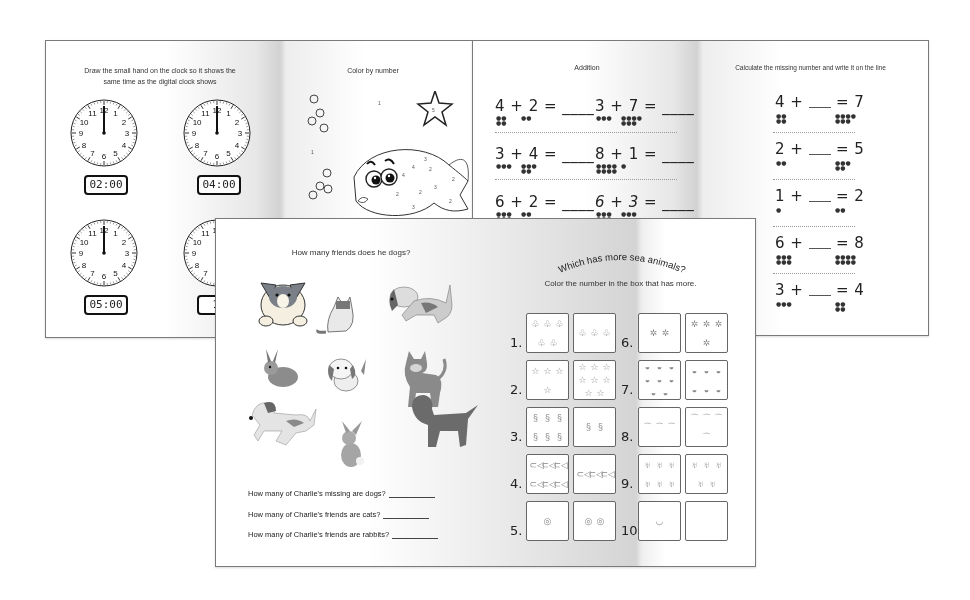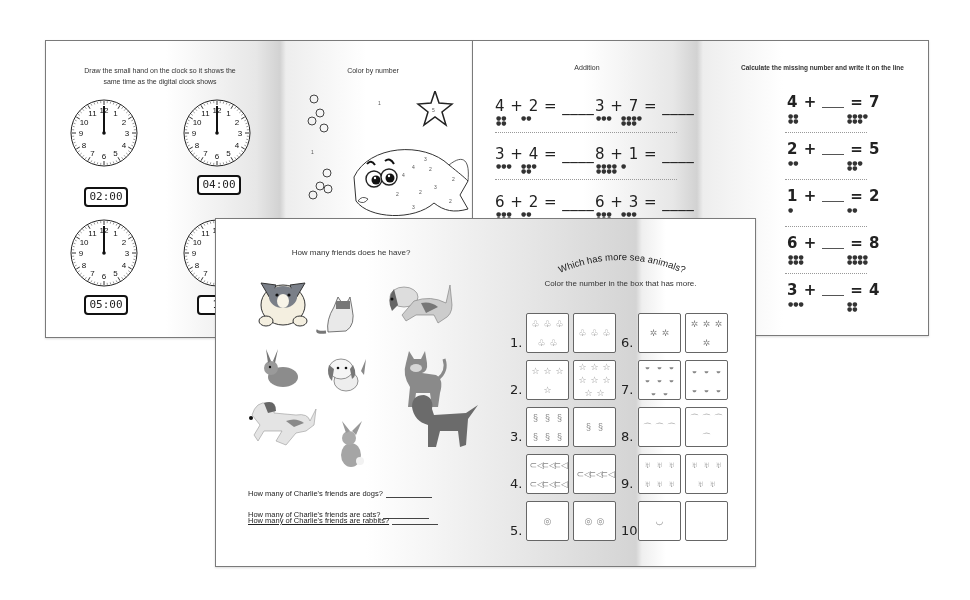--- a/index.html
+++ b/index.html
@@ -110,21 +110,21 @@
             <text x="45.5" y="56.918584287042094" font-size="8" text-anchor="middle" fill="#111" font-family="Liberation Sans, sans-serif">5</text>
             <text x="34" y="60" font-size="8" text-anchor="middle" fill="#111" font-family="Liberation Sans, sans-serif">6</text>
             <text x="22.5" y="56.91858428704209" font-size="8" text-anchor="middle" fill="#111" font-family="Liberation Sans, sans-serif">7</text>
             <text x="14.081415712957916" y="48.500000000000014" font-size="8" text-anchor="middle" fill="#111" font-family="Liberation Sans, sans-serif">8</text>
             <text x="11" y="37.00000000000001" font-size="8" text-anchor="middle" fill="#111" font-family="Liberation Sans, sans-serif">9</text>
             <text x="14.081415712957913" y="25.5" font-size="8" text-anchor="middle" fill="#111" font-family="Liberation Sans, sans-serif">10</text>
             <text x="22.49999999999999" y="17.081415712957916" font-size="8" text-anchor="middle" fill="#111" font-family="Liberation Sans, sans-serif">11</text>
             <line x1="34" y1="34" x2="34" y2="7" stroke="#111" stroke-width="2"></line>
             <circle cx="34" cy="34" r="1.8" fill="#111"></circle>
           </svg></div>
-        <div class="digital" style="left: 38px; top: 134px; margin-top: 12px;">02:00</div>
+        <div class="digital" style="left: 38px; top: 134px;">02:00</div>
         <div class="clock" style="left: 137px; top: 58px;"><svg width="68" height="68">
             <circle cx="34" cy="34" r="33" fill="#fff" stroke="#222" stroke-width="1"></circle>
             <line x1="34" y1="2" x2="34" y2="6" stroke="#333" stroke-width="1"></line>
             <line x1="37.34491082456491" y1="2.1752993482152547" x2="37.1358538980296" y2="4.1643431389518" stroke="#333" stroke-width="0.5"></line>
             <line x1="40.6531741061683" y1="2.699276776518218" x2="40.23735072453278" y2="4.655571977985829" stroke="#333" stroke-width="0.5"></line>
             <line x1="43.88854381999832" y1="3.566191478555087" x2="43.27050983124842" y2="5.468304511145394" stroke="#333" stroke-width="0.5"></line>
             <line x1="47.015572578425605" y1="4.766545355436772" x2="46.202099292274006" y2="6.593636270721973" stroke="#333" stroke-width="0.5"></line>
             <line x1="50" y1="6.287187078897961" x2="48" y2="9.751288694035715" stroke="#333" stroke-width="1"></line>
             <line x1="52.80912807335914" y1="8.111456180001682" x2="51.633557568774194" y2="9.729490168751575" stroke="#333" stroke-width="0.5"></line>
             <line x1="55.412179403483464" y1="10.219365584723384" x2="54.073918190765745" y2="11.705655235678172" stroke="#333" stroke-width="0.5"></line>
@@ -422,30 +422,30 @@
         <div class="dots" style="left: 48px; top: 122px; white-space: pre;">●●●
 ●●</div>
         <div class="eq" style="left: 122px; top: 104px;">8 + 1 = ____</div>
         <div class="dots" style="left: 123px; top: 122px; white-space: pre;">●●●●
 ●●●●</div>
         <div class="dots" style="left: 148px; top: 122px; white-space: pre;">●</div>
         <div class="eq" style="left: 22px; top: 152px;">6 + 2 = ____</div>
         <div class="dots" style="left: 23px; top: 170px; white-space: pre;">●●●
 ●●●</div>
         <div class="dots" style="left: 48px; top: 170px; white-space: pre;">●●</div>
-        <div class="eq" style="left: 122px; top: 152px;">6 + 3 = ____</div>
+        <div class="eq" style="left: 122px; top: 152px; font-style: italic;">6 + 3 = ____</div>
         <div class="dots" style="left: 123px; top: 170px; white-space: pre;">●●●
 ●●●</div>
         <div class="dots" style="left: 148px; top: 170px; white-space: pre;">●●●</div>
         <div class="dotline" style="left: 22px; width: 182px; top: 91px;"></div>
         <div class="dotline" style="left: 22px; width: 182px; top: 138px;"></div>
       </div>
   </div>
 
-  <div class="page" style="left:236px;width:227px;font-weight:bold;">
+  <div class="page" style="left:224px;width:227px;">
     <div class="title" style="top:21px;font-size:6.5px;">Calculate the missing number and write it on the line</div>
     <div id="miss-host">
         <div class="eq" style="left: 78px; top: 52px;"><span>4 +</span> <span style="display:inline-block;width:22px;border-bottom:1px solid #555;height:10px;vertical-align:middle;"></span> <span>= 7</span></div>
         <div class="dots" style="left: 79px; top: 72px; white-space: pre;">●●
 ●●</div>
         <div class="dots" style="left: 138px; top: 72px; white-space: pre;">●●●●
 ●●●</div>
         <div class="dotline" style="left: 76px; width: 82px; top: 91px;"></div>
         <div class="eq" style="left: 78px; top: 99px;"><span>2 +</span> <span style="display:inline-block;width:22px;border-bottom:1px solid #555;height:10px;vertical-align:middle;"></span> <span>= 5</span></div>
         <div class="dots" style="left: 79px; top: 119px; white-space: pre;">●●</div>
@@ -468,21 +468,21 @@
 ●●</div>
       </div>
   </div>
 </div>
 
 <div class="book" id="b3">
   <div class="spine"></div>
 
   <div class="page" style="left:0;width:270px;">
     <div class="title" style="top:27px;font-size:8px;line-height:13px;">
-      <div>How many friends does he have?</div>
+      <div>How many friends does he dogs?</div>
     </div>
 
     <svg width="270" height="210" style="position:absolute;left:0;top:56px;">
 
       <g>
         <ellipse cx="67" cy="30" rx="22" ry="20" fill="#f4efe0" stroke="#333" stroke-width="1"></ellipse>
         <path d="M45 8 L55 25 L60 10Z M89 8 L79 25 L74 10Z" fill="#7a7f88" stroke="#333" stroke-width="1"></path>
         <ellipse cx="67" cy="22" rx="14" ry="11" fill="#7a7f88"></ellipse>
         <ellipse cx="67" cy="26" rx="6" ry="7" fill="#f8f4e8"></ellipse>
         <circle cx="61" cy="20" r="1.6" fill="#111"></circle>
@@ -540,26 +540,26 @@
         <path d="M130 158 L126 146 L134 156Z M136 156 L146 146 L140 160Z" fill="#999"></path>
         <circle cx="144" cy="186" r="4" fill="#f2f2f2"></circle>
       </g>
 
       <g>
         <path d="M196 132 Q196 120 208 120 Q218 122 216 134 L218 140 L250 138 L262 130 L252 144 L250 170 L244 172 L242 156 L224 156 L220 172 L212 172 L212 150 Q198 146 196 132Z" fill="#6b6b6b"></path>
       </g>
     </svg>
 
     <div class="q" style="top:270px;">
-      <span>How many of Charlie's friends are dogs?</span><span class="ln" style="width:46px;"></span>
+      <span>How many of Charlie's missing are dogs?</span><span class="ln" style="width:46px;"></span>
     </div>
     <div class="q" style="top:291px;">
       <span>How many of Charlie's friends are cats?</span><span class="ln" style="width:46px;"></span>
     </div>
-    <div class="q" style="top:297px;text-decoration:underline;">
+    <div class="q" style="top:311px;">
       <span>How many of Charlie's friends are rabbits?</span><span class="ln" style="width:46px;"></span>
     </div>
   </div>
 
   <div class="page" style="left:270px;width:269px;">
     <svg width="269" height="40" style="position:absolute;left:0;top:26px;">
       <defs>
           <path id="arcp" d="M62 34 Q134 -4 210 34"></path>
         </defs>
       <text font-size="9.5" fill="#222" font-family="Liberation Sans, sans-serif"><textPath href="#arcp" startOffset="50%" text-anchor="middle" id="arc-text">Which has more sea animals?</textPath></text>

